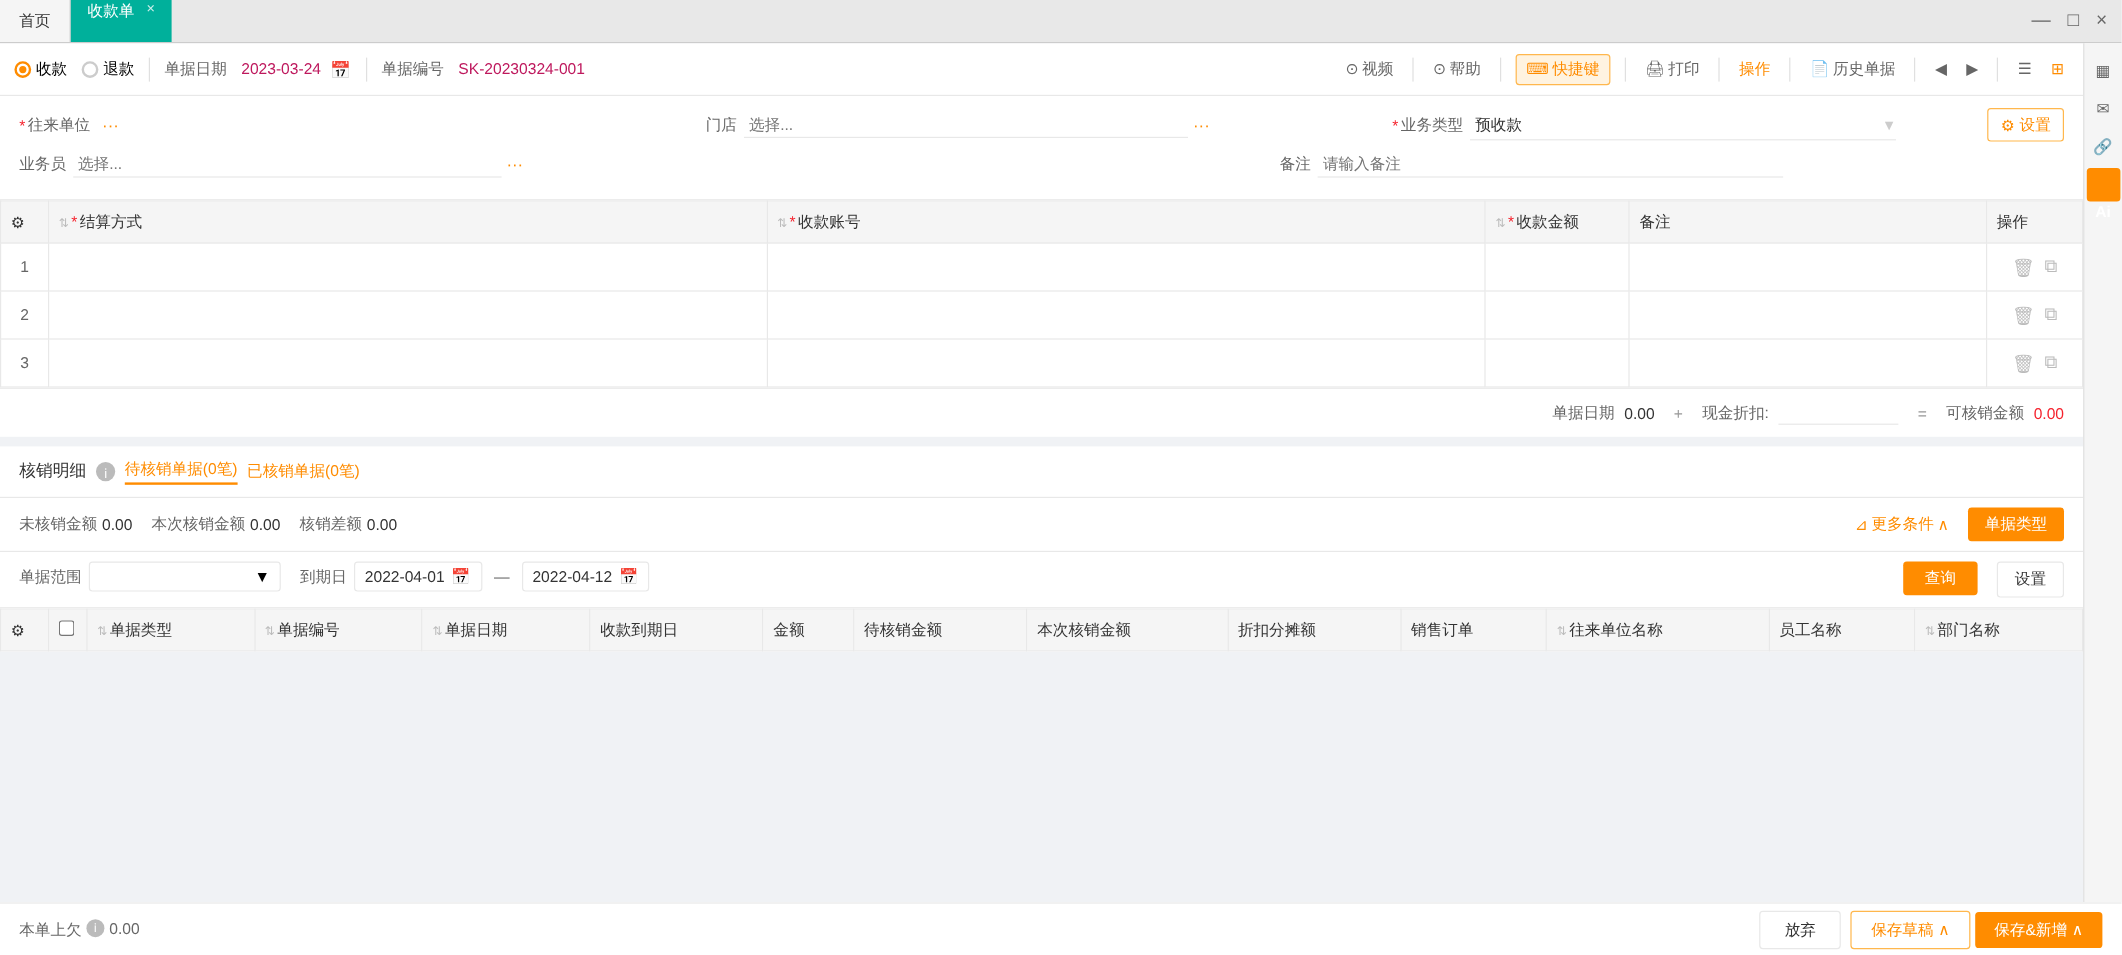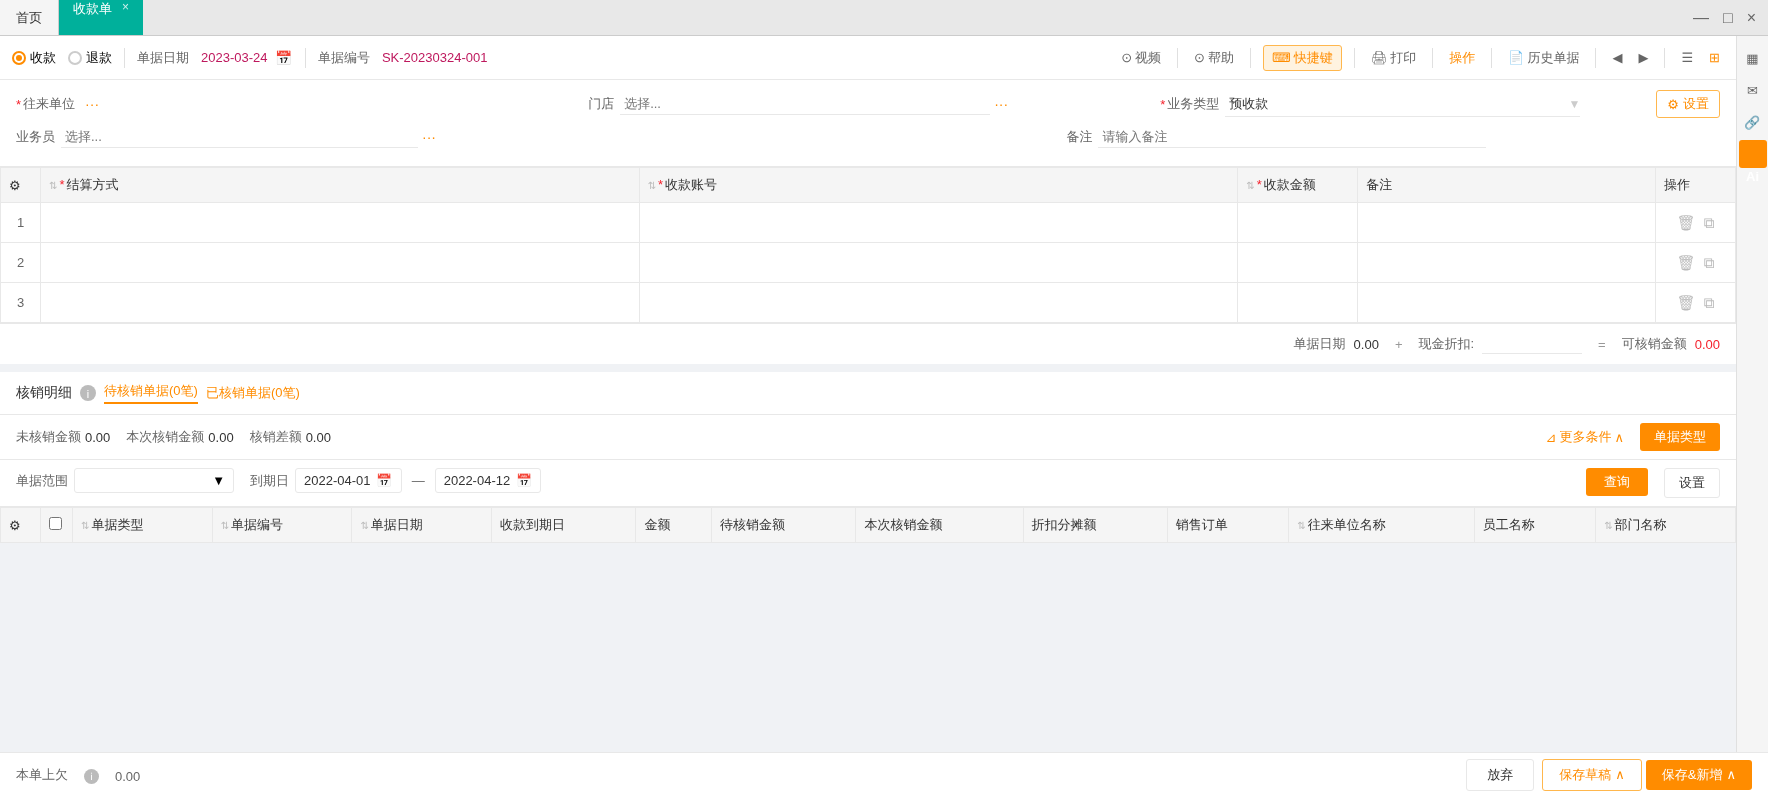--- a/index.html
+++ b/index.html
@@ -222,21 +222,21 @@
 
     
     .page-footer {
       position: fixed; bottom: 0; left: 0; right: 0;
       height: 44px;
       background: #fff;
       border-top: 1px solid #e8e8e8;
       display: flex; align-items: center;
       padding: 0 16px;
     }
-    .footer-info { display: flex; align-items: flex-end; gap: 16px; color: #666; }
+    .footer-info { display: flex; align-items: flex-start; gap: 4px; color: #666; }
     .footer-info-icon {
       width: 15px; height: 15px; border-radius: 50%; background: #bbb;
       color: #fff; display: flex; align-items: center; justify-content: center;
       font-size: 10px;
     }
     .footer-spacer { flex: 1; }
     .abandon-btn {
       background: #fff; border: 1px solid #e8e8e8; border-radius: 3px;
       padding: 6px 20px; cursor: pointer; color: #333; margin-right: 8px;
     }

